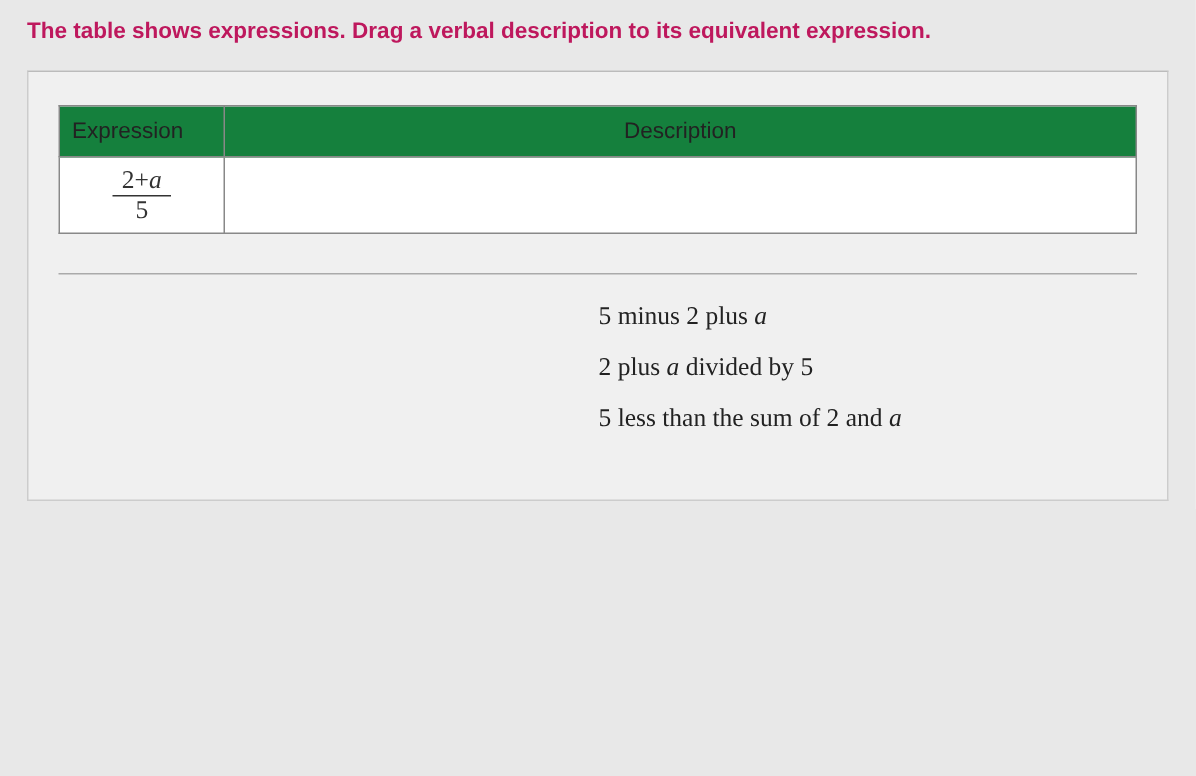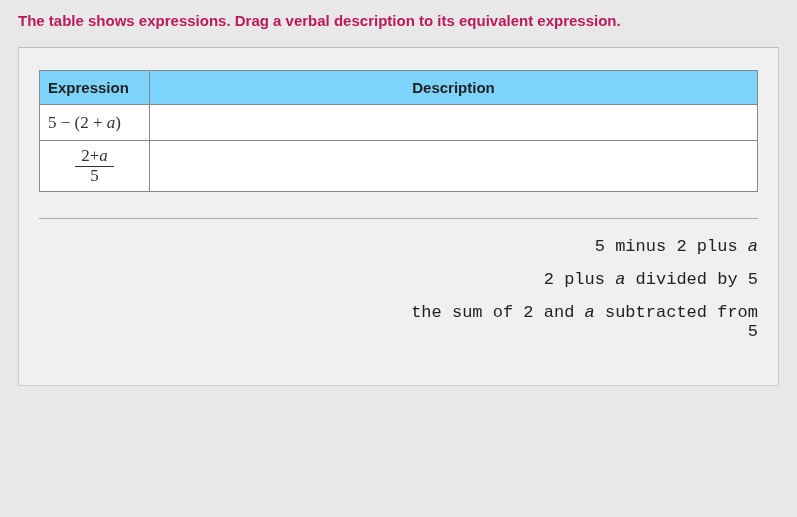--- a/index.html
+++ b/index.html
@@ -32,22 +32,22 @@
       width: 100%;
       background: #fff;
     }
     th, td {
       border: 1px solid #888;
       padding: 8px 10px;
       font-size: 15px;
       vertical-align: middle;
     }
     th {
-      background: #7dd3fc;
-      font-weight: bold;
+      background: #15803d;
+      font-weight: normal;
       text-align: center;
       color: #222;
     }
     th.expression-header {
       width: 110px;
       text-align: left;
       padding-left: 8px;
     }
     td.expression-cell {
       font-family: 'Times New Roman', serif;
@@ -78,60 +78,54 @@
     }
     hr.divider {
       margin: 26px 0 18px 0;
       border: none;
       border-top: 1px solid #aaa;
     }
     .options-area {
       padding-left: 360px;
     }
     .option-item {
-      font-family: Liberation Mono, monospace;
+      font-family: Liberation Serif, serif;
       font-size: 17px;
       color: #222;
       margin-bottom: 14px;
-      text-align: right;
+      text-align: left;
       cursor: grab;
     }
   </style>
 </head>
 <body>
 
 <div class="instructions">The table shows expressions. Drag a verbal description to its equivalent expression.</div>
 
 <div class="content-box">
   <table>
     <thead>
       <tr>
         <th class="expression-header">Expression</th>
         <th>Description</th>
       </tr>
     </thead>
     <tbody>
       <tr>
-        <td class="expression-cell">
-          5 − (2 + <span class="italic">a</span>)
-        </td>
-        <td class="description-cell"></td>
-      </tr>
-      <tr>
         <td class="expression-cell" style="text-align:center;">
           <span class="fraction">
             <span class="num">2+<span class="italic">a</span></span>
             <span class="den">5</span>
           </span>
         </td>
         <td class="description-cell"></td>
       </tr>
     </tbody>
   </table>
 
   <hr class="divider">
 
   <div class="options-area">
     <div class="option-item">5 minus 2 plus <span class="italic">a</span></div>
     <div class="option-item">2 plus <span class="italic">a</span> divided by 5</div>
-    <div class="option-item">the sum of 2 and <span class="italic">a</span> subtracted from 5</div>
+    <div class="option-item">5 less than the sum of 2 and <span class="italic">a</span></div>
   </div>
 </div>
 
 </body></html>

